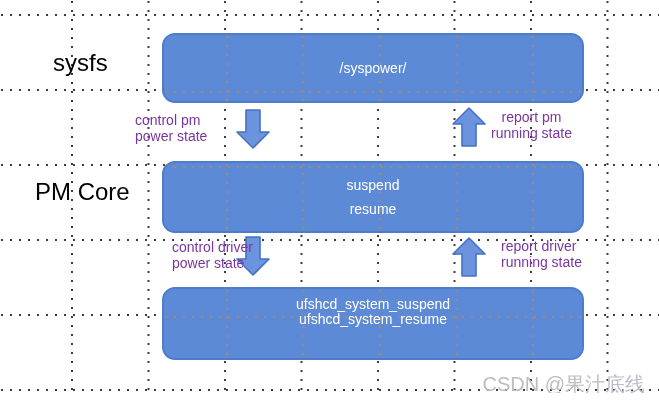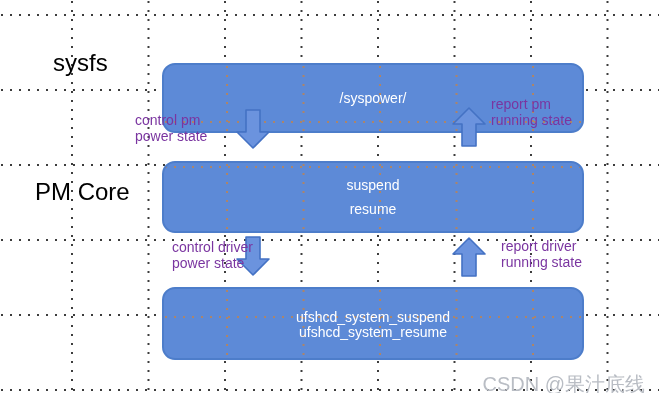--- a/index.html
+++ b/index.html
@@ -42,24 +42,24 @@
     justify-content:center;
     text-align:center;
     
     background-image:
       radial-gradient(circle 0.8px at 1px 1px, rgba(205,130,60,0.9) 85%, transparent 100%),
       radial-gradient(circle 0.8px at 1px 1px, rgba(205,130,60,0.9) 85%, transparent 100%);
     background-size: 9px 75px, 76.5px 9px;
     background-repeat: repeat, repeat;
   }
   .node .multiline{white-space:pre-line;}
-  .node-sysfs{ top:33px; height:70px; background-position:1px 56px, 62px 1px;margin-top:30px; }
+  .node-sysfs{ top:33px; height:70px; background-position:1px 56px, 62px 1px; }
   .node-pm{   top:161px; height:72px; line-height:24px; background-position:1px 3px, 62px 1px; }
   .node-ufs{  top:287px; height:73px; line-height:15px;
-              align-items:flex-start; padding-top:21px;
+              align-items:flex-start; padding-top:8px;
               background-position:1px 27px, 62px 1px; }
   .connector-label{
     position:absolute;
     color:#7a35a0;
     font-size:14px;
     line-height:16px;
     white-space:pre-line;
   }
   .arrow{position:absolute;width:36px;height:40px;}
   .watermark{
@@ -100,21 +100,21 @@
   </svg>
   <svg class="arrow" style="left:235px;top:236px;" viewBox="0 0 36 40">
     <path d="M11 1 L25 1 L25 23 L34 23 L18 39 L2 23 L11 23 Z" fill="#6b93de" stroke="#4472c4" stroke-width="1.6" stroke-linejoin="round"></path>
   </svg>
   <svg class="arrow" style="left:451px;top:237px;" viewBox="0 0 36 40">
     <path d="M11 39 L11 17 L2 17 L18 1 L34 17 L25 17 L25 39 Z" fill="#6b93de" stroke="#4472c4" stroke-width="1.6" stroke-linejoin="round"></path>
   </svg>
 
   <div class="connector-label" style="left:135px;top:112px;">control pm
 power state</div>
-  <div class="connector-label" style="left:491px;top:96px;">report pm
+  <div class="connector-label" style="left:491px;top:109px;text-align:center;">report pm
 running state</div>
   <div class="connector-label" style="left:128px;top:239px;margin-left:44px;">control driver
 power state</div>
   <div class="connector-label" style="left:501px;top:238px;">report driver
 running state</div>
 
   <div class="watermark">CSDN @果汁底线</div>
 
 </div>
 

